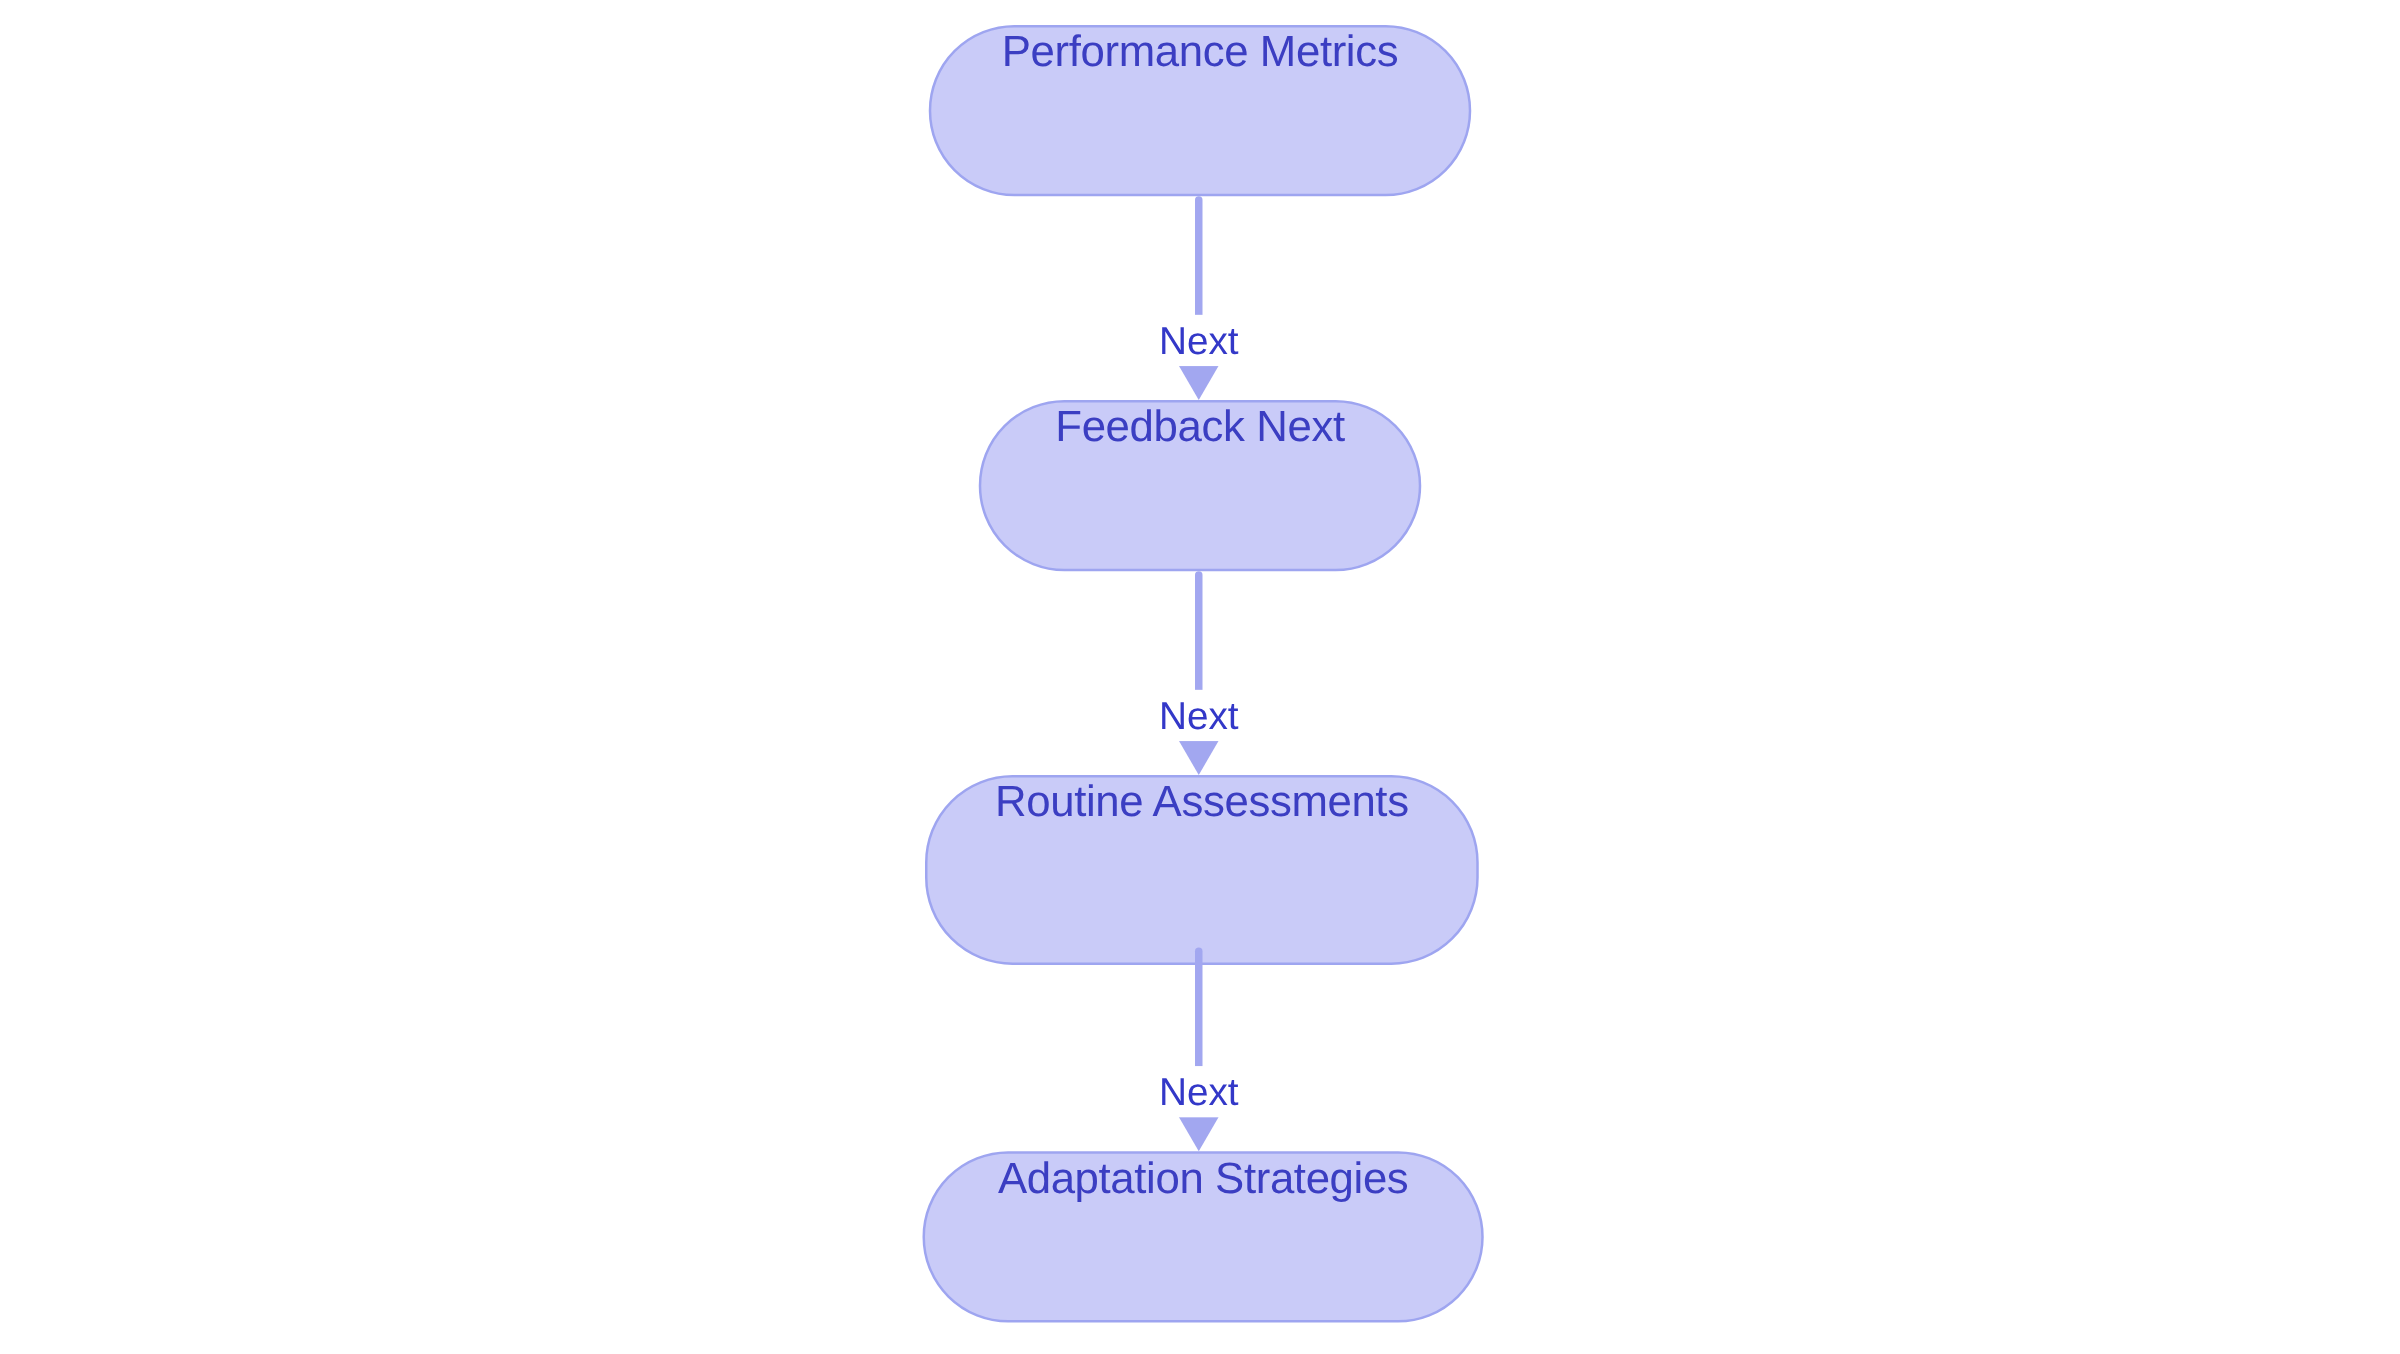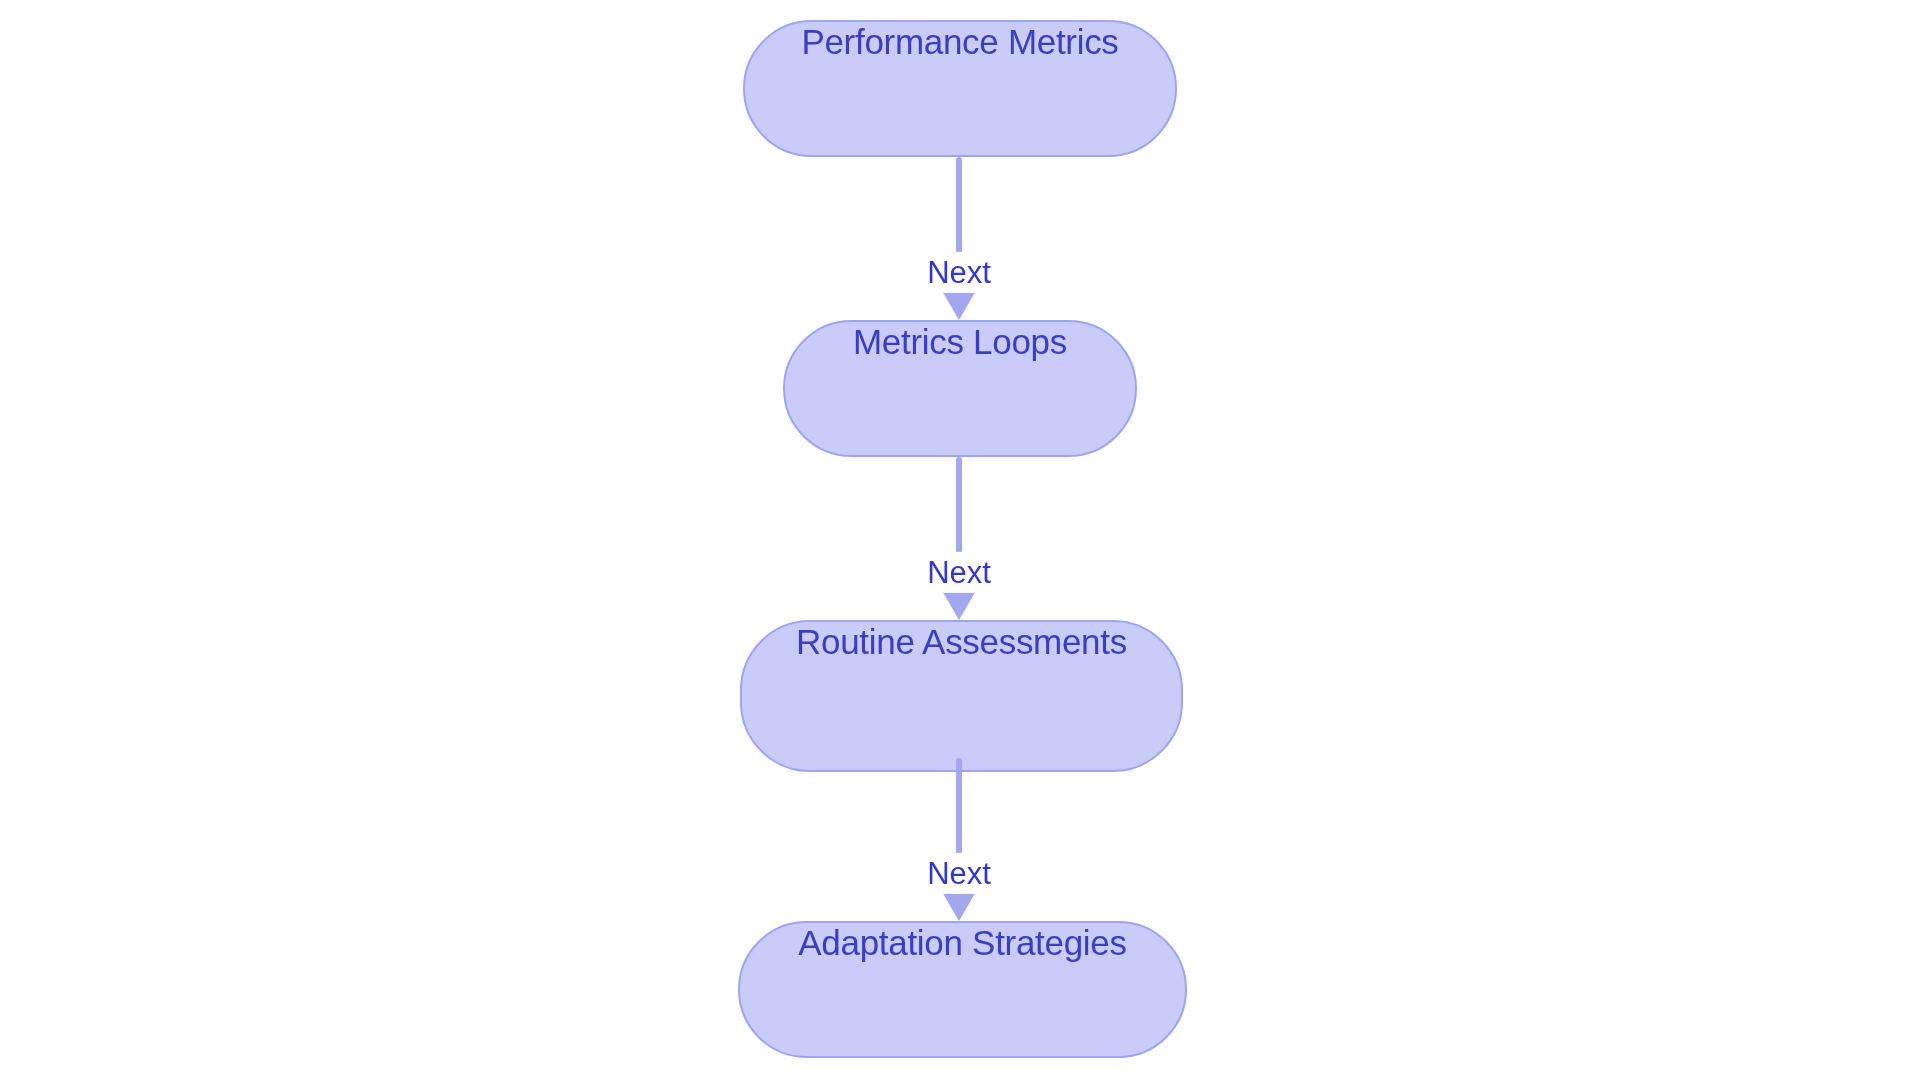--- a/index.html
+++ b/index.html
@@ -95,21 +95,21 @@
     <span class="node-label">Performance Metrics</span>
   </div>
 
   <div class="arrow arrow-1">
     <div class="arrow-line"></div>
     <div class="arrow-head"></div>
     <div class="arrow-label">Next</div>
   </div>
 
   <div class="node node-2">
-    <span class="node-label">Metrics Loops</span>
+    <span class="node-label">Feedback Next</span>
   </div>
 
   <div class="arrow arrow-2">
     <div class="arrow-line"></div>
     <div class="arrow-head"></div>
     <div class="arrow-label">Next</div>
   </div>
 
   <div class="node node-3">
     <span class="node-label">Routine Assessments</span>

